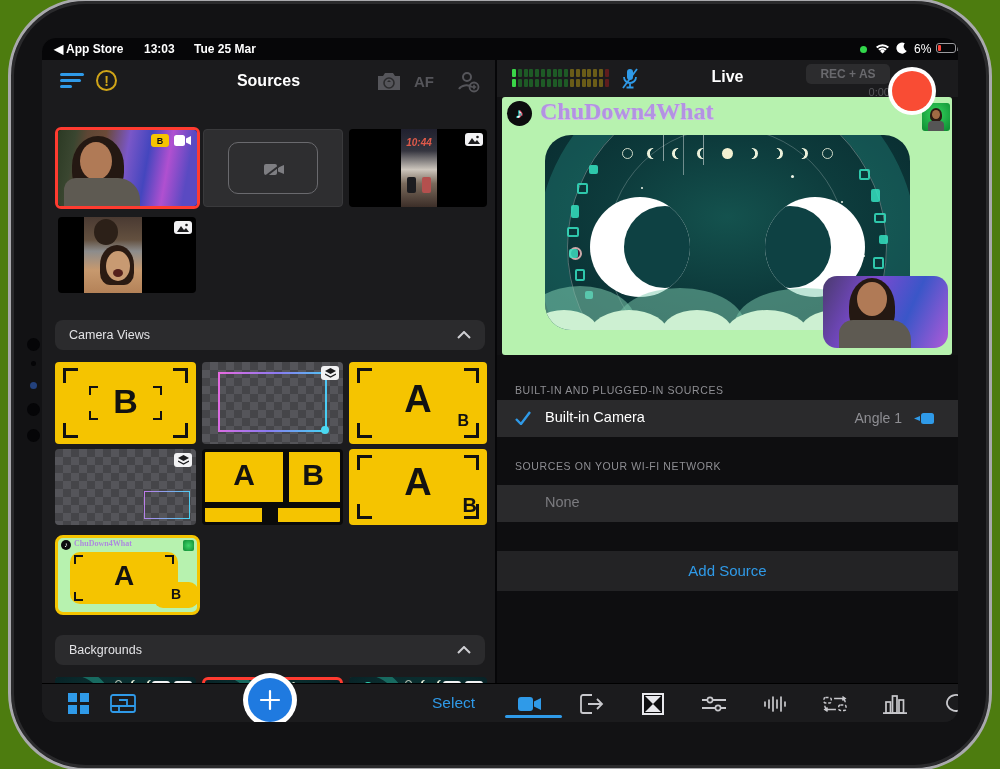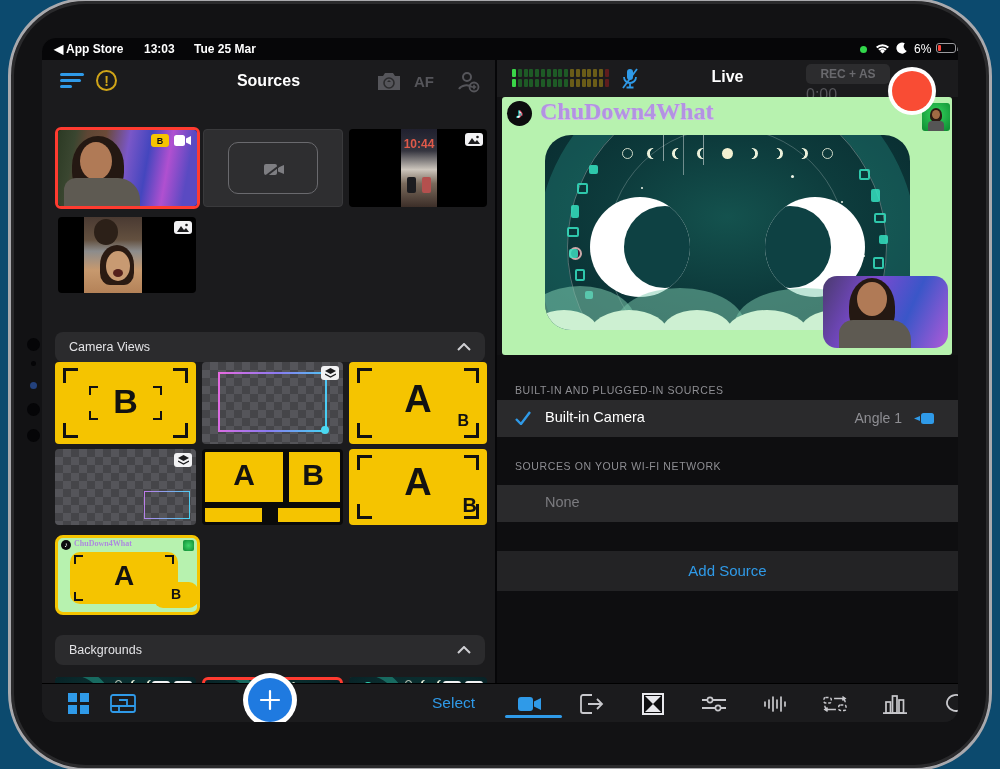--- a/index.html
+++ b/index.html
@@ -1,17 +1,17 @@
 <!DOCTYPE html>
 <html><head>
 <meta charset="utf-8">
 <style>
   html,body{margin:0;padding:0;background:#fff;}
   *{box-sizing:border-box;}
-  .stage{position:relative;width:1000px;height:769px;background:#0c4a6e;overflow:hidden;
+  .stage{position:relative;width:1000px;height:769px;background:#4d7c0f;overflow:hidden;
          font-family:"Liberation Sans",sans-serif;-webkit-font-smoothing:antialiased;}
   .device{position:absolute;left:8px;top:-2px;width:984px;height:773px;border-radius:78px;
           background:#121214;border:3px solid #a9a9ad;box-shadow:inset 0 0 0 3px #2a2a2c;}
   .screen{position:absolute;left:42px;top:38px;width:916px;height:684px;border-radius:14px;
           background:#1b1b1d;overflow:hidden;}
   .dot{position:absolute;border-radius:50%;background:#050507;}
   
   .statusbar{position:absolute;left:0;top:0;width:100%;height:22px;background:#060608;color:#fff;
              font-size:12px;font-weight:700;}
   
@@ -139,21 +139,21 @@
       <div class="thumb" style="left:161px;top:69px;width:140px;height:78px;background:#2e2e30;border:1px solid #3a3a3c;">
         <div style="position:absolute;left:24px;top:12px;right:24px;bottom:12px;border:1.5px solid #6a6a6e;border-radius:10px;"></div>
         <svg class="svgic" style="position:absolute;left:60px;top:32px;" width="22" height="15" viewBox="0 0 22 15">
           <rect x="0" y="2" width="13" height="11" rx="2" fill="#7e7e82"></rect>
             <path d="M14 5.5 L20 3 v9 L14 9.5 Z" fill="#7e7e82"></path>
           <path d="M2 14 L19 1" stroke="#2e2e30" stroke-width="2"></path>
         </svg>
       </div>
       <div class="thumb" style="left:307px;top:69px;width:138px;height:78px;">
         <div style="position:absolute;left:52px;top:0;width:36px;height:78px;background:linear-gradient(#20202e 0%,#35353f 28%,#cdc6bd 52%,#7a6a5c 70%,#3c2e28 100%);">
-          <span style="position:absolute;left:0;top:8px;width:100%;text-align:center;color:#e05a4a;font-size:12px;font-weight:700;">10:44</span>
+          <span style="position:absolute;left:0;top:8px;width:100%;text-align:center;color:#e05a4a;font-size:10px;font-weight:700;font-style:italic;">10:44</span>
           <span style="position:absolute;left:6px;bottom:14px;width:9px;height:16px;background:#1c1c20;border-radius:2px;"></span>
           <span style="position:absolute;right:6px;bottom:14px;width:9px;height:16px;background:#b4504e;border-radius:2px;"></span>
         </div>
         <span class="wbadge" style="right:4px;top:4px;">
           <svg width="12" height="9" viewBox="0 0 12 9">
               <path d="M0 9 L4 3 L7 7 L9 5 L12 9 Z" fill="#1c1c1e"></path>
               <circle cx="9.5" cy="2" r="1.3" fill="#1c1c1e"></circle>
             </svg>
         </span>
       </div>
@@ -166,21 +166,21 @@
           <div style="position:absolute;left:29px;top:52px;width:10px;height:8px;background:#54201c;border-radius:50%;"></div>
         </div>
         <span class="wbadge" style="right:4px;top:4px;">
           <svg width="12" height="9" viewBox="0 0 12 9">
               <path d="M0 9 L4 3 L7 7 L9 5 L12 9 Z" fill="#1c1c1e"></path>
               <circle cx="9.5" cy="2" r="1.3" fill="#1c1c1e"></circle>
             </svg>
         </span>
       </div>
 
-      <div class="sec-bar" style="top:272px;gap:6px;">
+      <div class="sec-bar" style="top:260px;gap:6px;">
         <span>Camera Views</span>
         <svg class="chev svgic" width="14" height="8" viewBox="0 0 14 8">
             <path d="M1 7 L7 1 L13 7" stroke="#cfcfd3" stroke-width="2" fill="none"></path>
           </svg>
       </div>
 
       <div class="ythumb" style="left:13px;top:302px;width:141px;height:82px;">
         <span class="brk tl"></span>
           <span class="brk tr"></span>
         <span class="brk bl"></span>
@@ -362,21 +362,21 @@
             <span class="seg" style="background: rgb(94, 29, 29);"></span>
           </div>
         </div>
       <svg class="svgic" style="position:absolute;left:124px;top:8px;" width="18" height="22" viewBox="0 0 18 22">
         <rect x="6" y="1" width="6" height="11" rx="3" fill="#2f9ae8"></rect>
         <path d="M3 9 a6 6 0 0 0 12 0 M9 15 v4 M5.5 19.5 h7" stroke="#2f9ae8" stroke-width="1.8" fill="none"></path>
         <path d="M2 20 L16 1" stroke="#2f9ae8" stroke-width="1.8"></path>
       </svg>
       <div class="hdr-title" style="position:absolute;left:0;top:8px;width:461px;text-align:center;">Live</div>
       <div style="position:absolute;left:309px;top:4px;width:84px;height:20px;border-radius:5px;background:#2c2c2e;color:#69696d;font-size:12px;font-weight:700;text-align:center;line-height:20px;">REC + AS</div>
-      <div style="position:absolute;left:309px;top:26px;width:84px;text-align:left;color:#56565a;font-size:16px;">0:00</div>
+      <div style="position:absolute;left:309px;top:26px;width:84px;text-align:right;color:#56565a;font-size:11px;">0:00</div>
 
       <div class="preview" style="left:5px;top:37px;">
         <span style="position:absolute;left:5px;top:4px;width:25px;height:25px;border-radius:50%;background:#0c0c0e;color:#fff;font-size:14px;line-height:25px;text-align:center;text-shadow:-1px 0 #25f4ee,1px 0 #fe2c55;">♪</span>
         <span style="position:absolute;left:38px;top:1px;font-family:'Liberation Serif',serif;font-weight:700;font-size:24px;color:#b293e2;text-shadow:0.5px 0.5px 0 #d8b4f0;">ChuDown4What</span>
         <span style="position:absolute;left:420px;top:6px;width:28px;height:28px;border-radius:3px;background:radial-gradient(circle at 50% 40%,#35d45e 0%,#0c8a30 100%);overflow:hidden;">
           <span style="position:absolute;left:8px;top:5px;width:12px;height:14px;background:#2a1a12;border-radius:50% 50% 40% 40%;"></span>
           <span style="position:absolute;left:10px;top:7px;width:8px;height:9px;background:#a06a44;border-radius:50%;"></span>
           <span style="position:absolute;left:6px;top:18px;width:16px;height:10px;background:#555;border-radius:4px 4px 0 0;"></span>
         </span>
 

